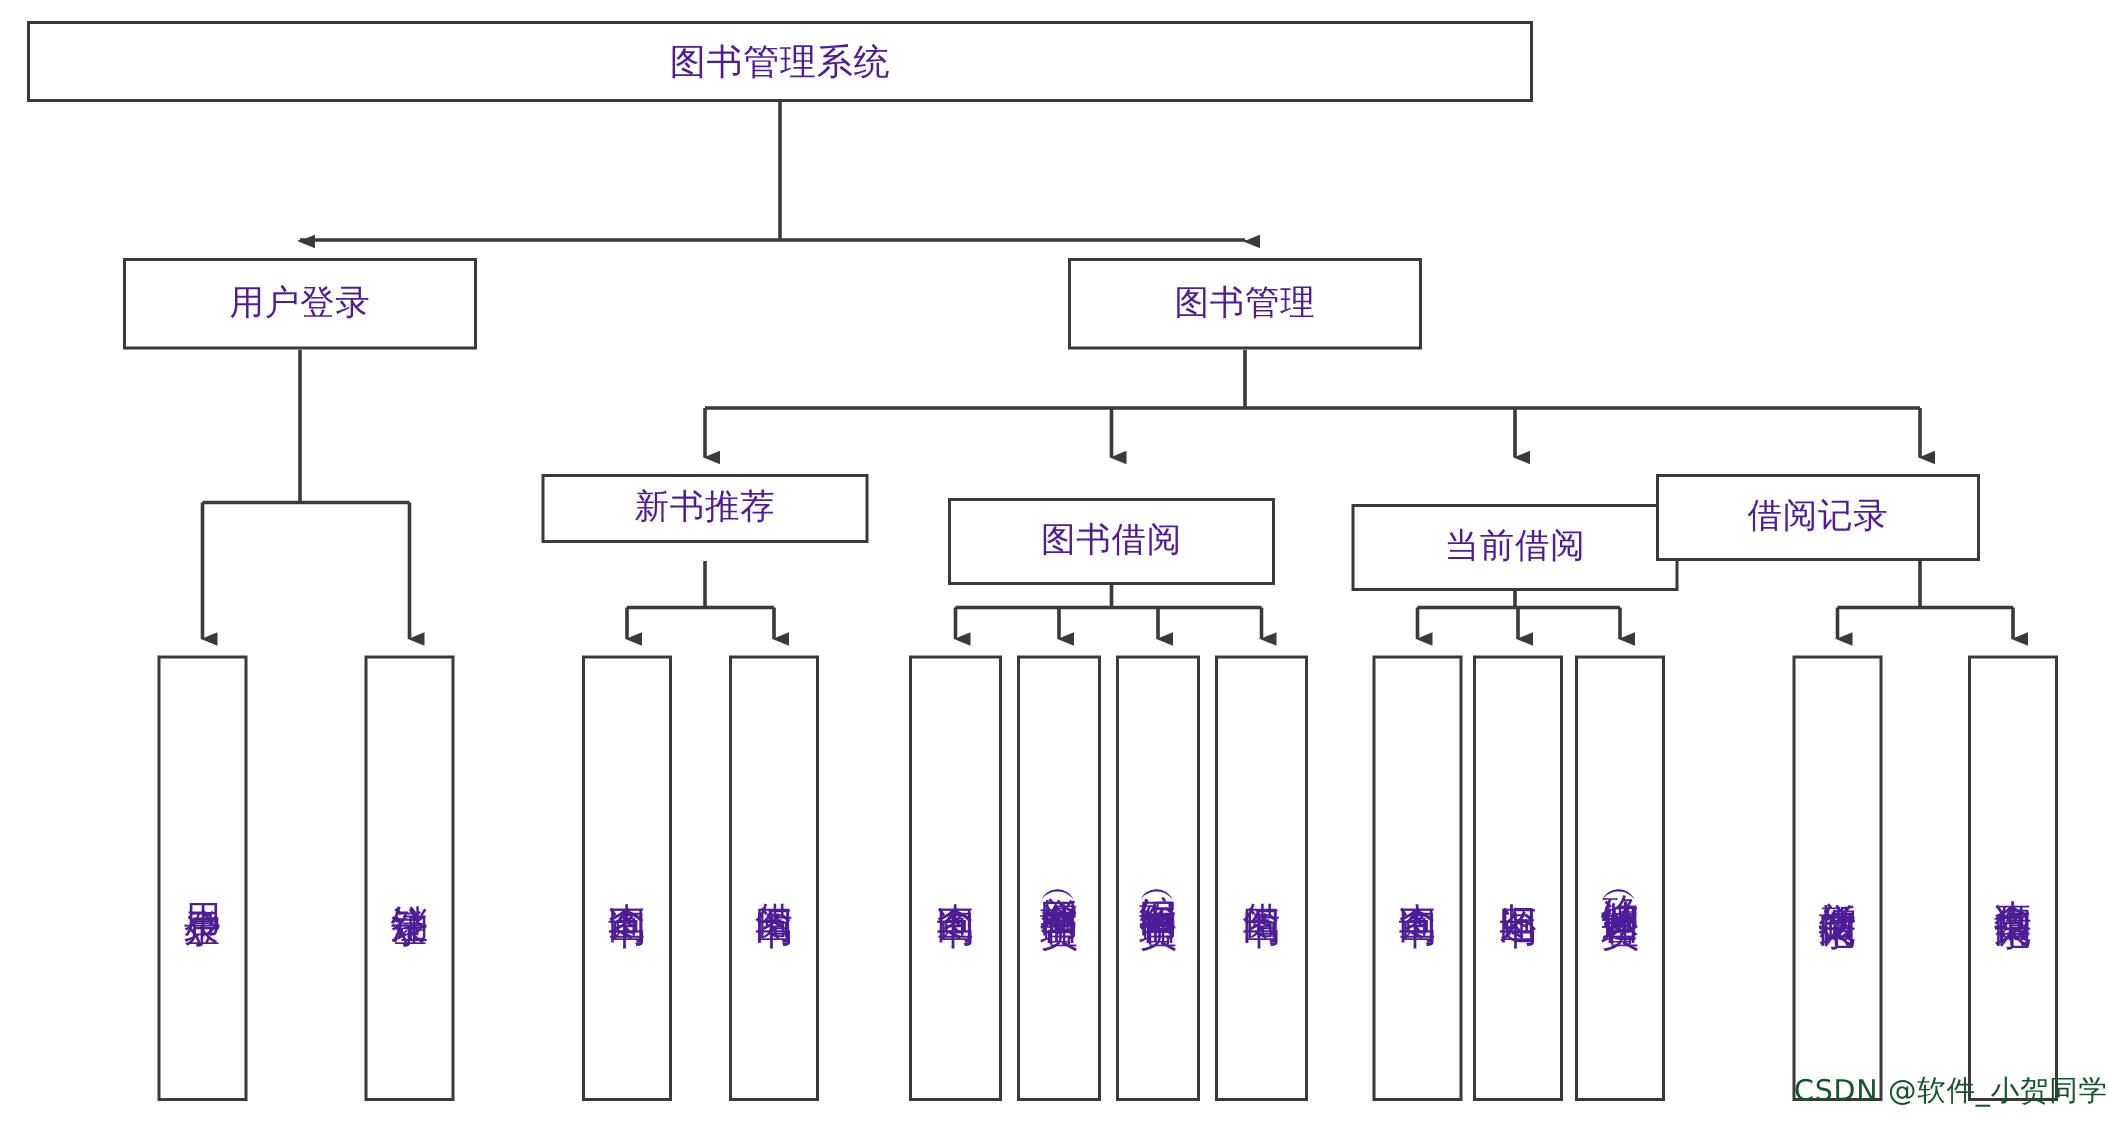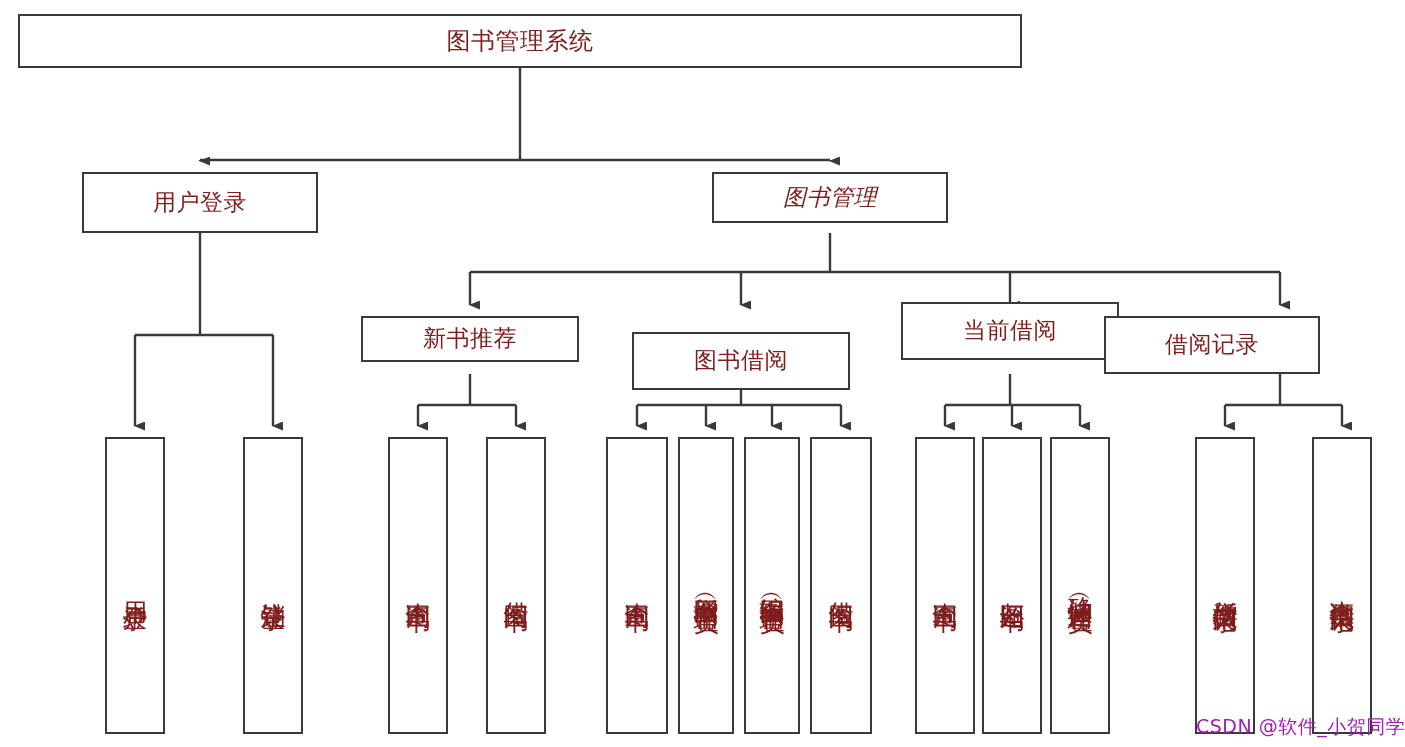--- a/index.html
+++ b/index.html
@@ -27,21 +27,21 @@
     pointer-events: none;
   }
   .node {
     position: absolute;
     box-sizing: border-box;
     border: 2px solid #3a3a3a;
     background: #ffffff;
     display: flex;
     align-items: center;
     justify-content: center;
-    color: #7f1d1d;
+    color: #4c1d95;
   }
   .node-label {
     display: block;
     text-align: center;
     line-height: 1.18;
     letter-spacing: 0.5px;
     white-space: nowrap;
   }
   
   .node.horiz .node-label {
@@ -60,21 +60,21 @@
     writing-mode: vertical-rl;
     text-orientation: upright;
     font-size: 25px;
     line-height: 1.0;
     letter-spacing: 2px;
     white-space: nowrap;
   }
   .watermark {
     position: absolute;
     font-size: 19px;
-    color: #a21caf;
+    color: #14532d;
     white-space: nowrap;
     letter-spacing: 0.5px;
   }
 </style>
 </head>
 <body>
 
 <div id="diagram-root">
 
   <svg id="edge-layer" viewBox="0 0 1405 747" xmlns="http://www.w3.org/2000/svg">
@@ -120,30 +120,30 @@
       </g>
   </svg>
 
   <div id="node-layer">
       <div class="node horiz root" style="left: 18px; top: 14px; width: 1004px; height: 54px;">
         <span class="node-label">图书管理系统</span>
       </div>
       <div class="node horiz" style="left: 82px; top: 172px; width: 236px; height: 61px;">
         <span class="node-label">用户登录</span>
       </div>
-      <div class="node horiz" style="left: 712px; top: 172px; width: 236px; height: 51px; font-style: italic;">
+      <div class="node horiz" style="left: 712px; top: 172px; width: 236px; height: 61px;">
         <span class="node-label">图书管理</span>
       </div>
       <div class="node horiz" style="left: 361px; top: 316px; width: 218px; height: 46px; justify-content: center;">
         <span class="node-label">新书推荐</span>
       </div>
       <div class="node horiz" style="left: 632px; top: 332px; width: 218px; height: 58px;">
         <span class="node-label">图书借阅</span>
       </div>
-      <div class="node horiz" style="left: 901px; top: 302px; width: 218px; height: 58px;">
+      <div class="node horiz" style="left: 901px; top: 336px; width: 218px; height: 58px;">
         <span class="node-label">当前借阅</span>
       </div>
       <div class="node horiz" style="left: 1104px; top: 316px; width: 216px; height: 58px;">
         <span class="node-label">借阅记录</span>
       </div>
       <div class="node vert" style="left: 105px; top: 437px; width: 60px; height: 297px;">
         <span class="node-label">用户登录</span>
       </div>
       <div class="node vert" style="left: 243px; top: 437px; width: 60px; height: 297px;">
         <span class="node-label">注销登录</span>

